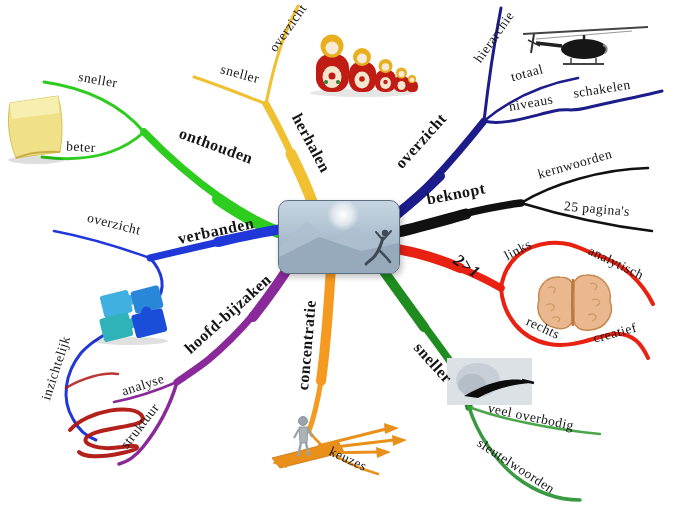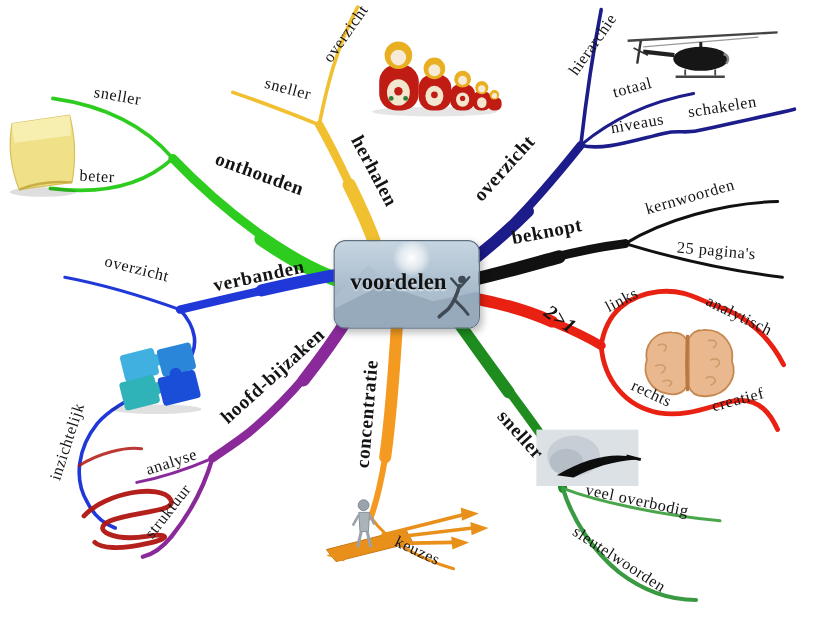--- a/index.html
+++ b/index.html
@@ -229,21 +229,20 @@
       <circle cx="64" cy="14" r="16" fill="url(#sunGlow)"></circle>
       <polygon points="0,46 28,20 52,42 74,26 120,52 120,72 0,72" fill="#AEBFCF" opacity=".85"></polygon>
       <polygon points="0,56 40,36 82,50 120,42 120,72 0,72" fill="#93A7BA" opacity=".9"></polygon>
       <g>
         <circle cx="106" cy="32" r="3.2" fill="#3F4A55"></circle>
         <path d="M104,37 C102,44 100,50 95,56 C92,59 89,61 87,63" stroke="#3F4A55" stroke-width="3" fill="none" stroke-linecap="round"></path>
         <path d="M103,38 L97,31 M105,38 L112,30" stroke="#3F4A55" stroke-width="2" fill="none" stroke-linecap="round"></path>
         <path d="M100,49 L107,56 L111,61" stroke="#3F4A55" stroke-width="2.5" fill="none" stroke-linecap="round"></path>
       </g>
     </svg>
-    <div class="node-label">voordelen</div>
   </div>
 
   <div class="lbl main" style="left:216px;top:146px;--r:20deg">onthouden</div>
   <div class="lbl main" style="left:311px;top:143px;--r:62deg">herhalen</div>
   <div class="lbl main" style="left:421px;top:141px;--r:-48deg">overzicht</div>
   <div class="lbl main" style="left:456px;top:194px;--r:-11deg">beknopt</div>
   <div class="lbl main it" style="left:467px;top:266px;--r:35deg;font-size:17px">2&gt;1</div>
   <div class="lbl main" style="left:433px;top:363px;--r:48deg">sneller</div>
   <div class="lbl main" style="left:307px;top:345px;--r:-85deg">concentratie</div>
   <div class="lbl main" style="left:216px;top:231px;--r:-12deg">verbanden</div>

